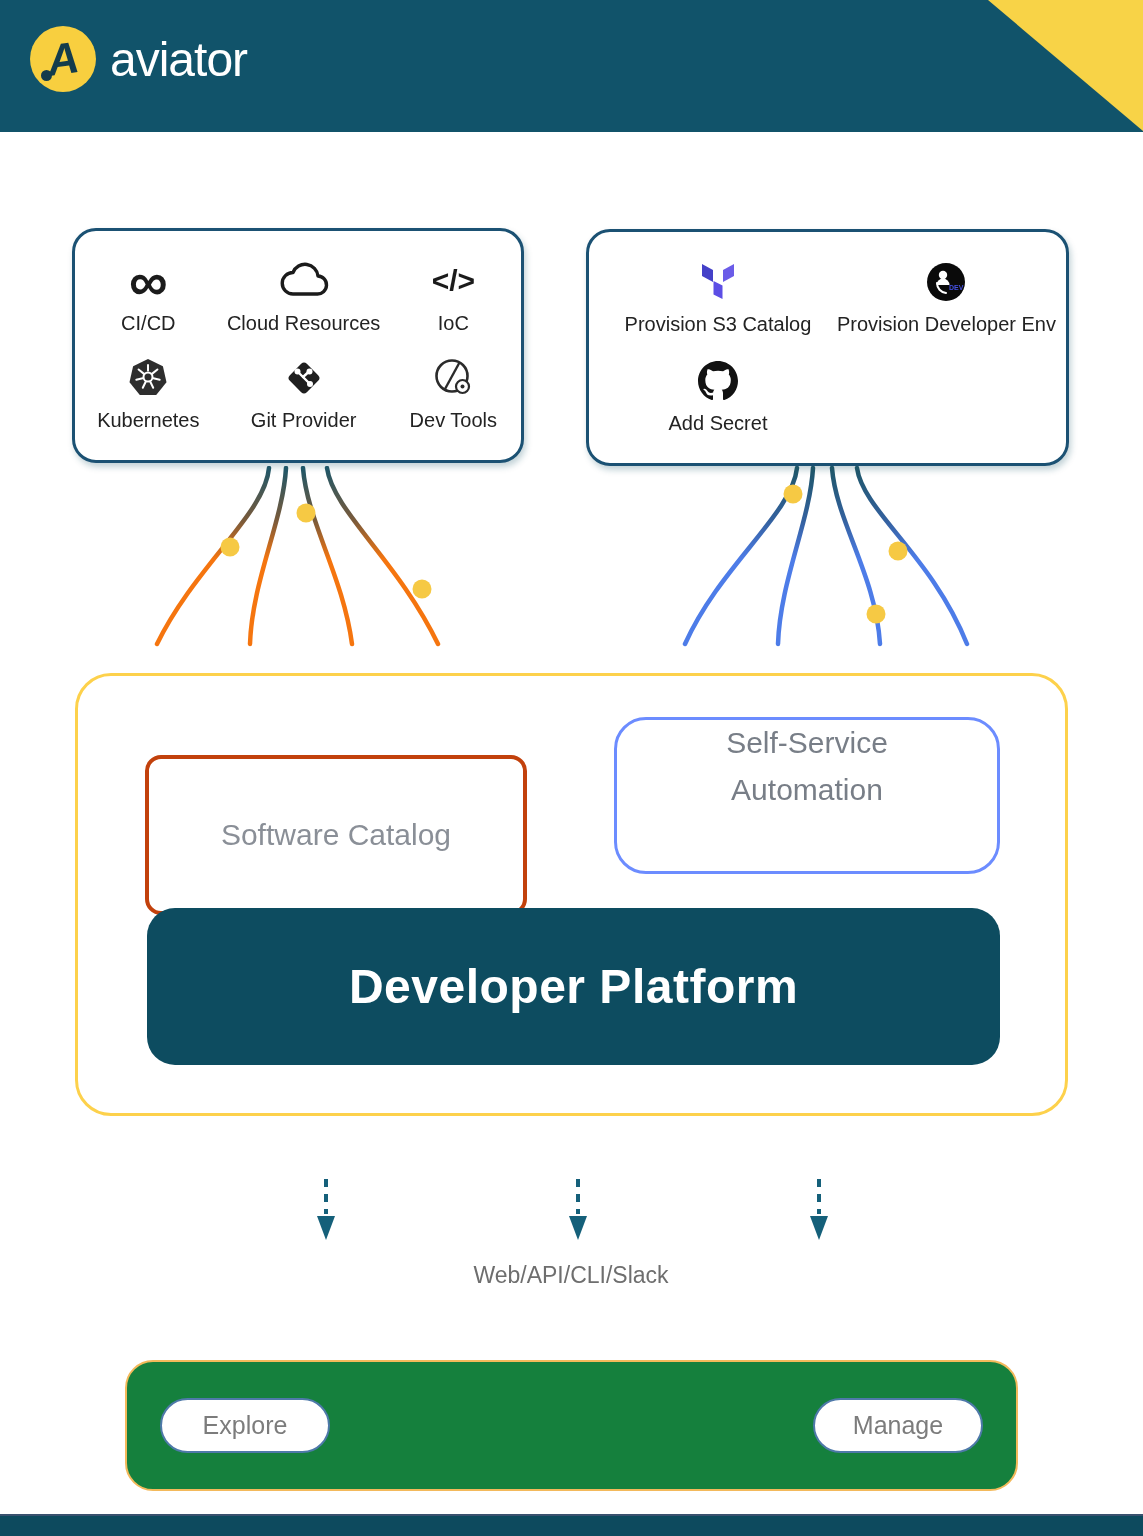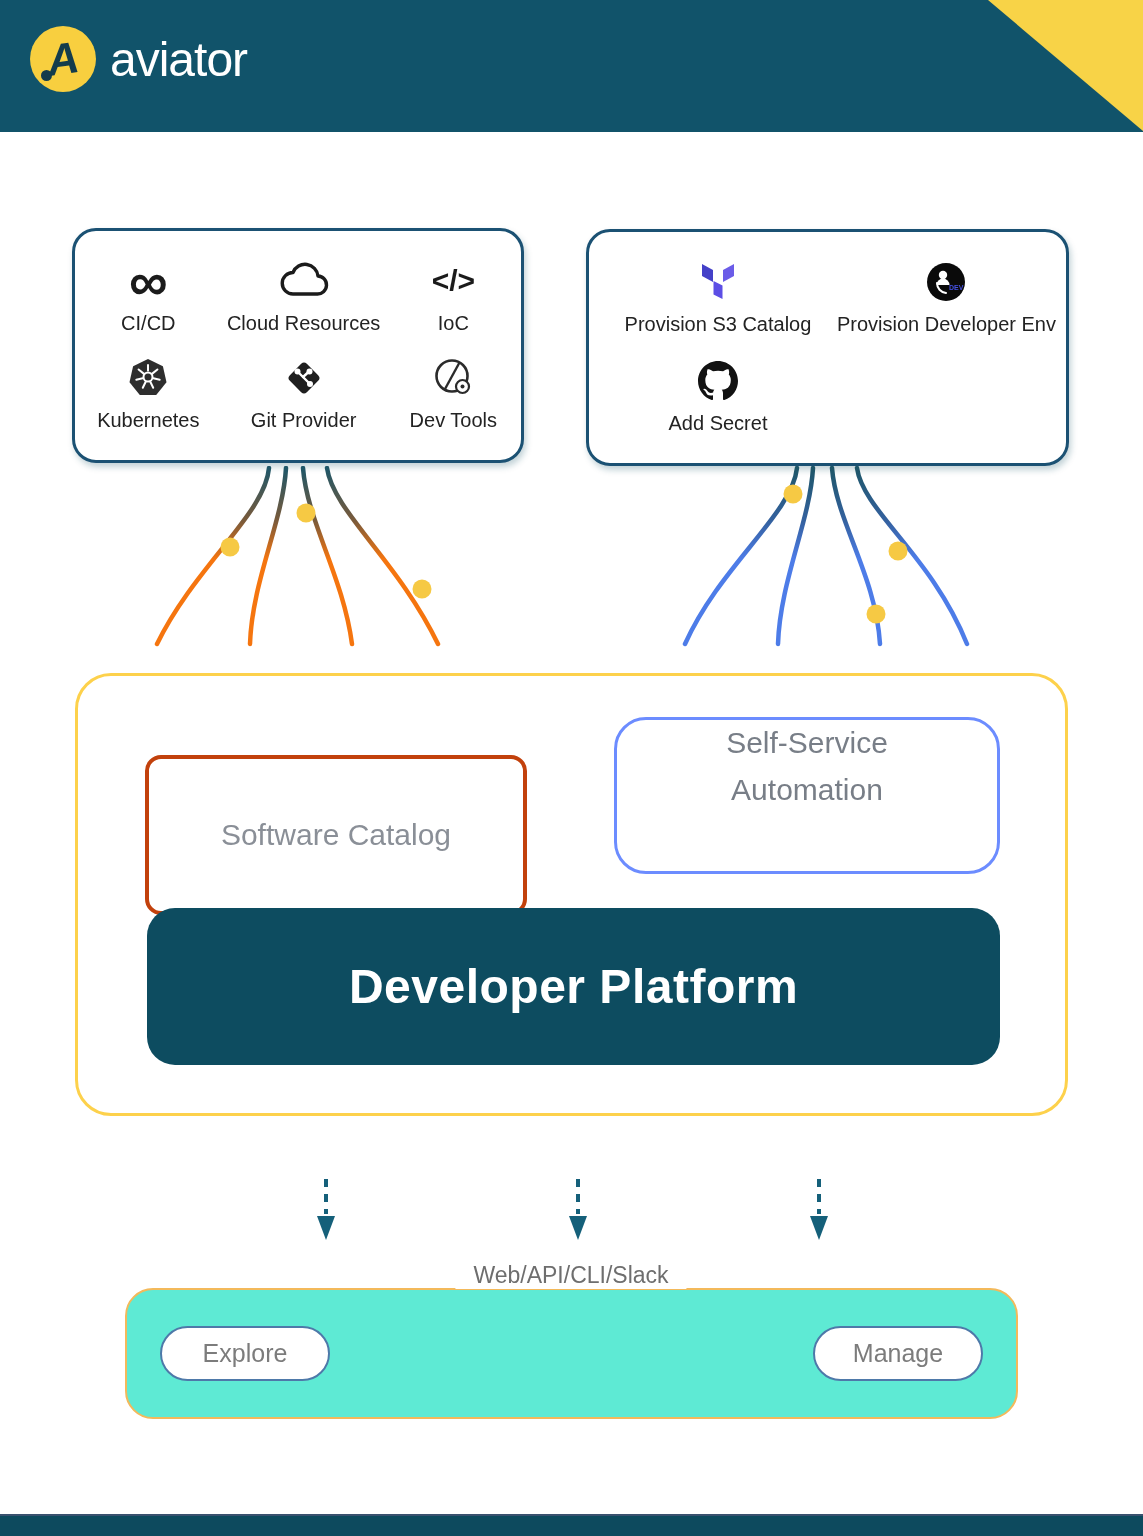--- a/index.html
+++ b/index.html
@@ -76,22 +76,22 @@
   .arrow { position:absolute; top:1176px; }
   .arrow-1 { left:316px; } .arrow-2 { left:568px; } .arrow-3 { left:809px; }
 
   
   .if-label {
     position:absolute; left:571px; top:1262px; transform:translateX(-50%);
     background:#ffffff; padding:0 18px; z-index:2;
     font-size:23px; color:#6E6E6E; white-space:nowrap;
   }
   .if-box {
-    position:absolute; left:125px; top:1288px; width:893px; height:131px;
-    border:2.5px solid #F3B95B; border-radius:28px; background:#5eead4;
+    position:absolute; left:125px; top:1360px; width:893px; height:131px;
+    border:2.5px solid #F3B95B; border-radius:28px; background:#15803d;
     display:flex; align-items:center; justify-content:space-between;
     padding:0 33px;
   }
   .pill {
     width:170px; height:55px; border:2.5px solid #4E79A9; border-radius:999px;
     background:#ffffff; display:flex; align-items:center; justify-content:center;
     font-size:25px; color:#7C7C7C; font-family:"Liberation Sans", sans-serif; cursor:pointer;
   }
 
   

